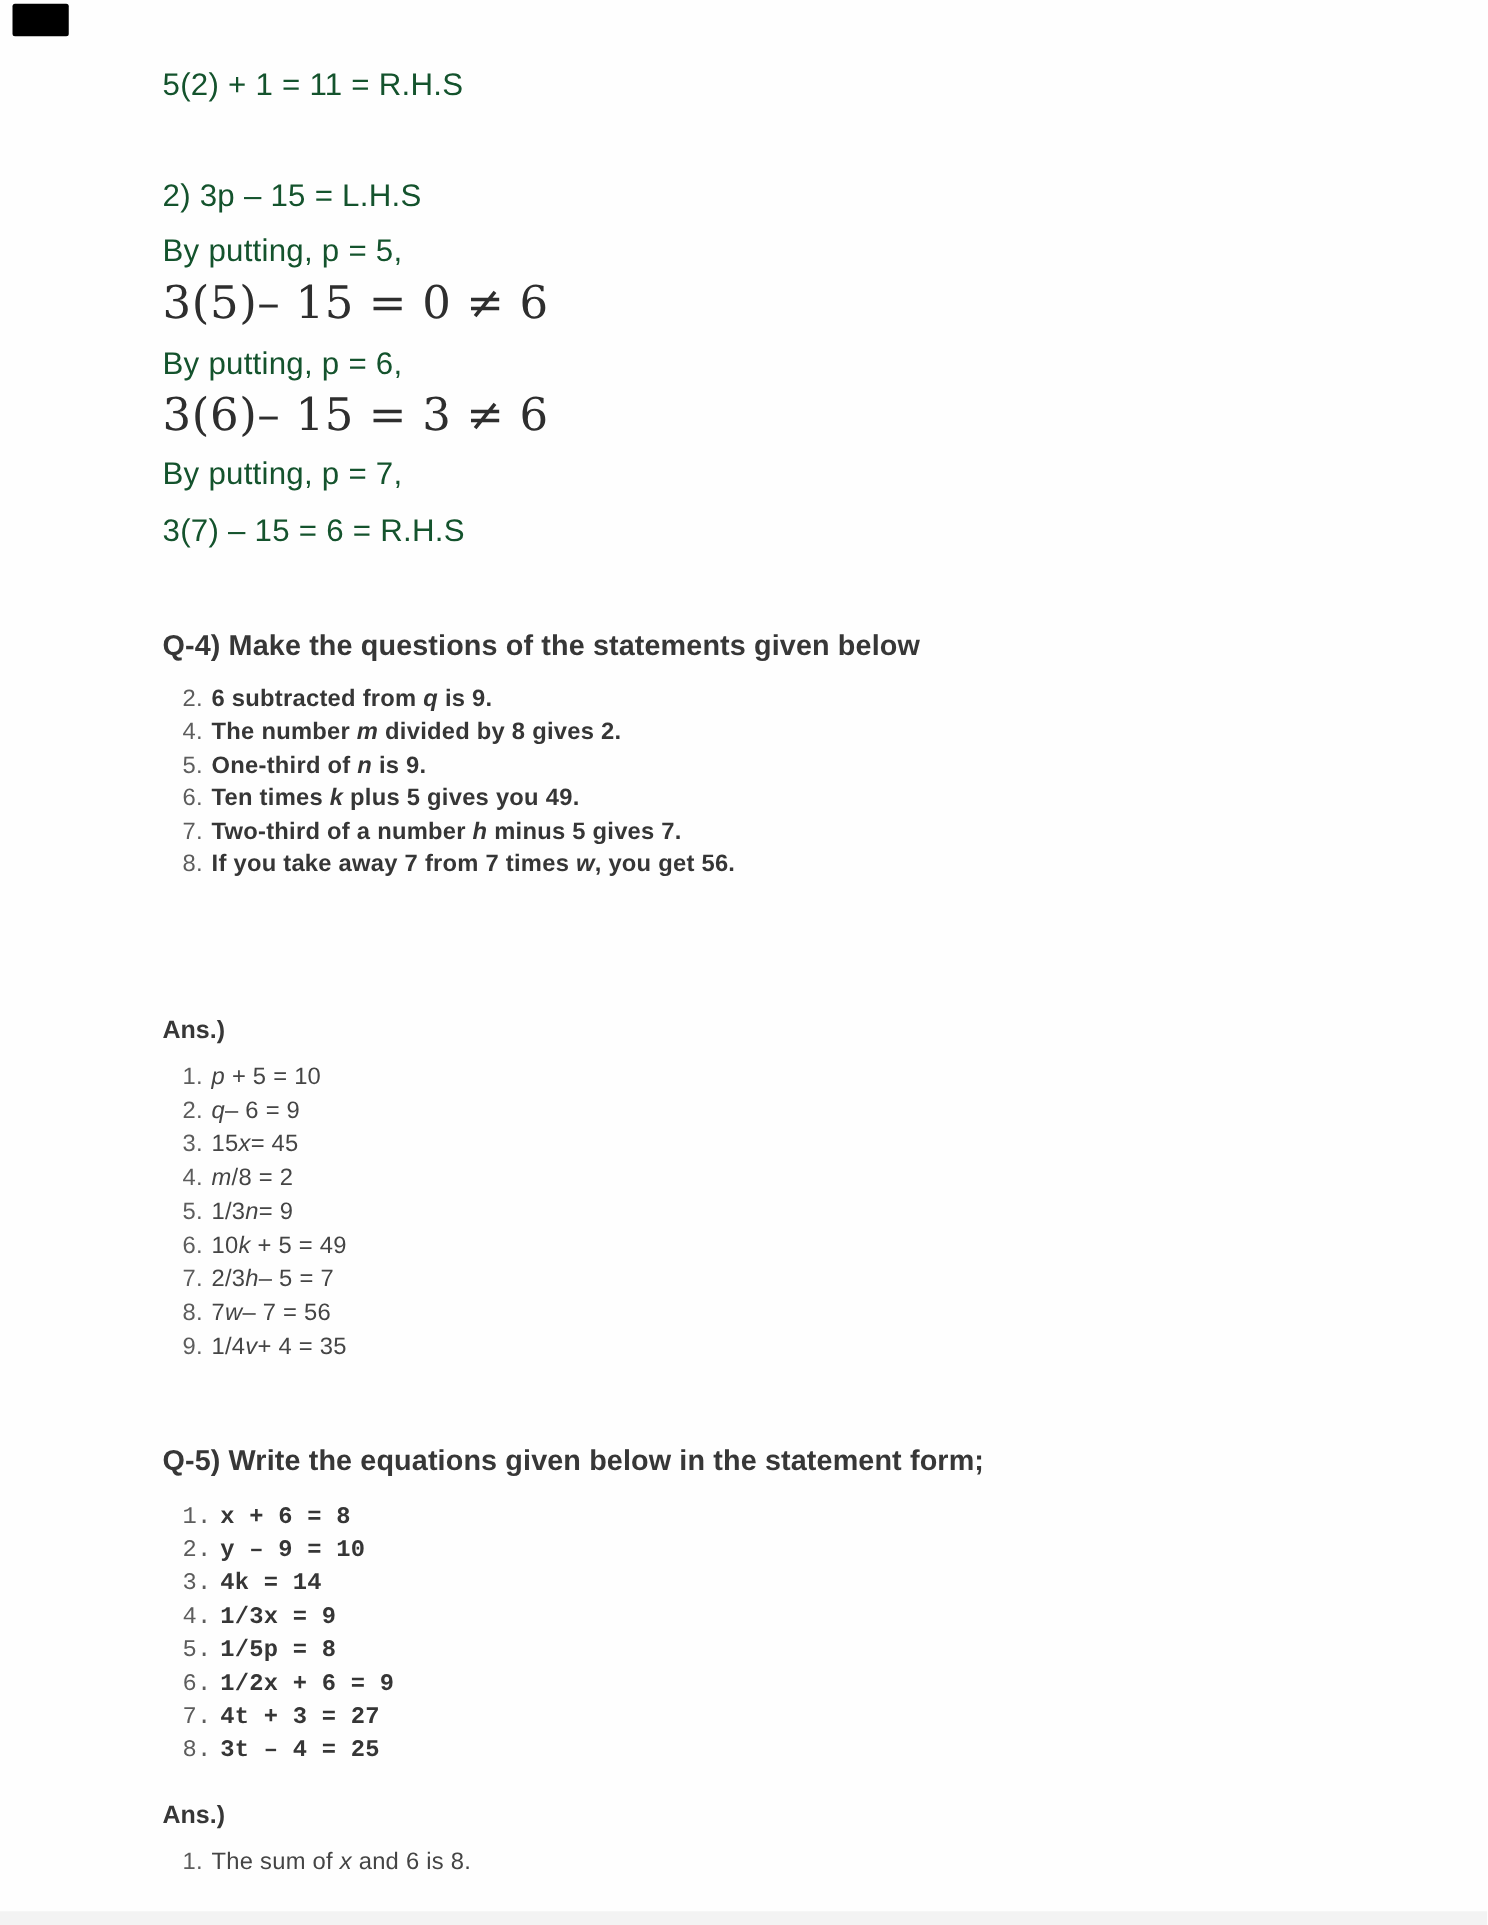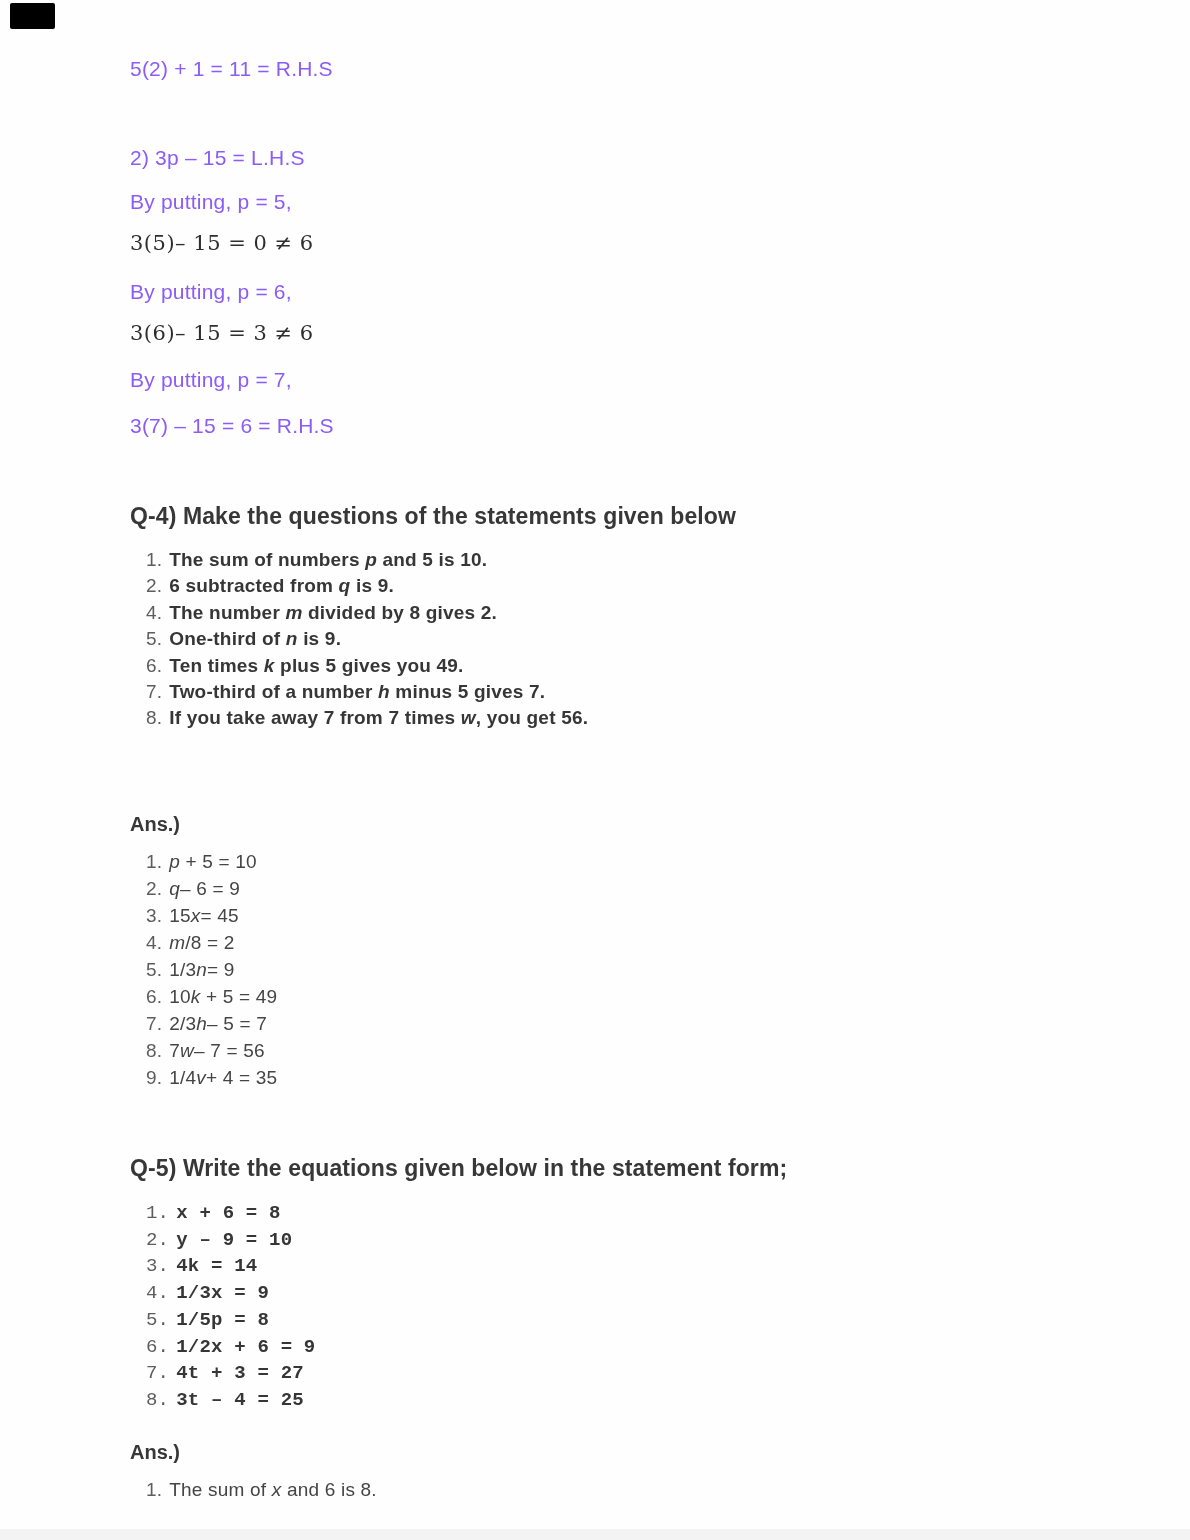--- a/index.html
+++ b/index.html
@@ -8,29 +8,29 @@
     position: relative;
     width: 1190px;
     height: 1540px;
     background: #fefefe;
     font-family: "Liberation Sans", sans-serif;
     color: #424242;
     overflow: hidden;
   }
   .abs { position: absolute; left: 130px; }
   .body-line {
-    font-size: 21px;
+    font-size: 25px;
     line-height: 23px;
-    color: #8b5cf6;
+    color: #14532d;
     letter-spacing: 0.2px;
     text-align: right;
   }
   .math-line {
     font-family: "DejaVu Serif", "Liberation Serif", serif;
-    font-size: 21px;
+    font-size: 36px;
     line-height: 34px;
     color: #2e2e2e;
     letter-spacing: 0.5px;
   }
   .heading {
     font-size: 23px;
     line-height: 24px;
     font-weight: 700;
     color: #373737;
     letter-spacing: 0.1px;
@@ -93,21 +93,20 @@
 
   <p class="abs math-line" style="top:316px">3(6)– 15 = 3 ≠ 6</p>
 
   <p class="abs body-line" style="top:368px">By putting, p = 7,</p>
 
   <p class="abs body-line" style="top:414px">3(7) – 15 = 6 = R.H.S</p>
 
   <h2 class="abs heading" style="top:504px">Q-4) Make the questions of the statements given below</h2>
 
   <ol class="abs doc-list bold-list list-q4" style="top:547px; left:146px">
-      <li><span class="marker">1.</span><span class="txt"><span>The sum of numbers </span><span class="it">p</span><span> and 5 is 10.</span></span></li>
       <li><span class="marker">2.</span><span class="txt"><span>6 subtracted from </span><span class="it">q</span><span> is 9.</span></span></li>
       <li><span class="marker">4.</span><span class="txt"><span>The number </span><span class="it">m</span><span> divided by 8 gives 2.</span></span></li>
       <li><span class="marker">5.</span><span class="txt"><span>One-third of </span><span class="it">n</span><span> is 9.</span></span></li>
       <li><span class="marker">6.</span><span class="txt"><span>Ten times </span><span class="it">k</span><span> plus 5 gives you 49.</span></span></li>
       <li><span class="marker">7.</span><span class="txt"><span>Two-third of a number </span><span class="it">h</span><span> minus 5 gives 7.</span></span></li>
       <li><span class="marker">8.</span><span class="txt"><span>If you take away 7 from 7 times </span><span class="it">w</span><span>, you get 56.</span></span></li>
     </ol>
 
   <p class="abs ans-label" style="top:812px">Ans.)</p>
 

